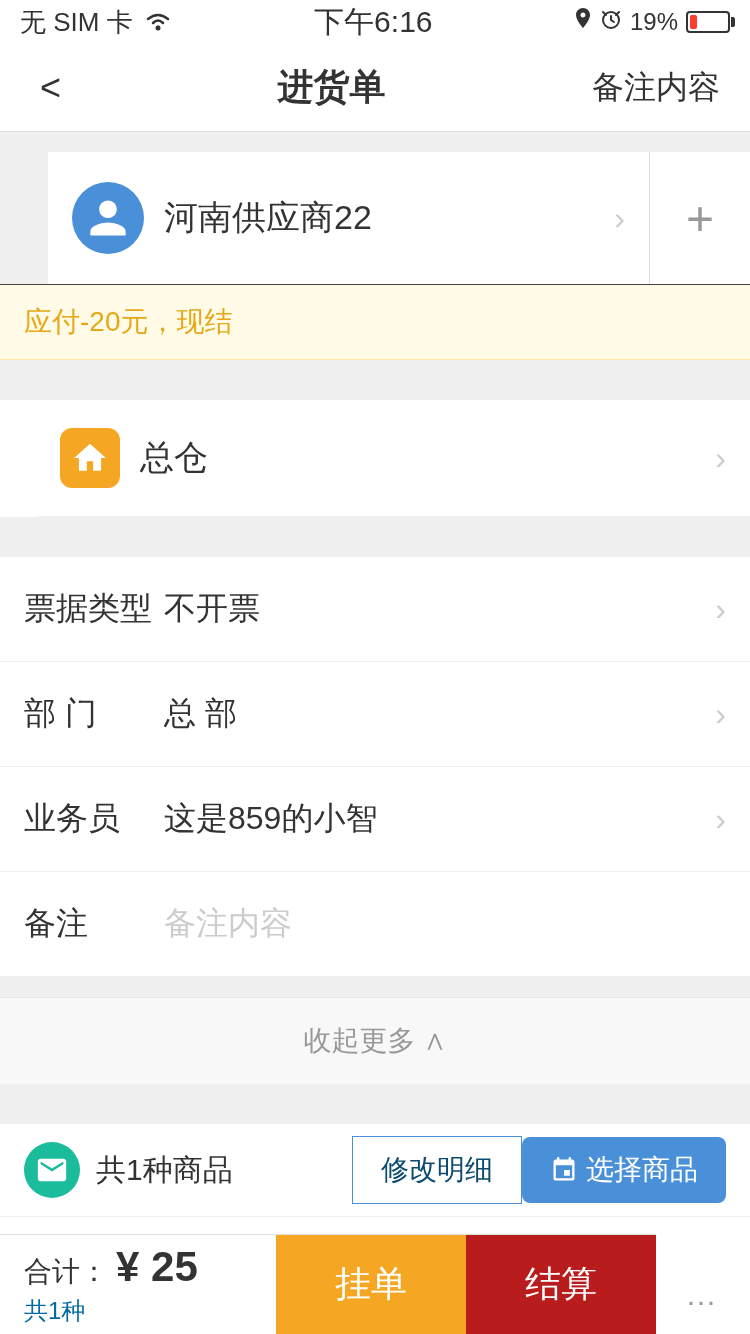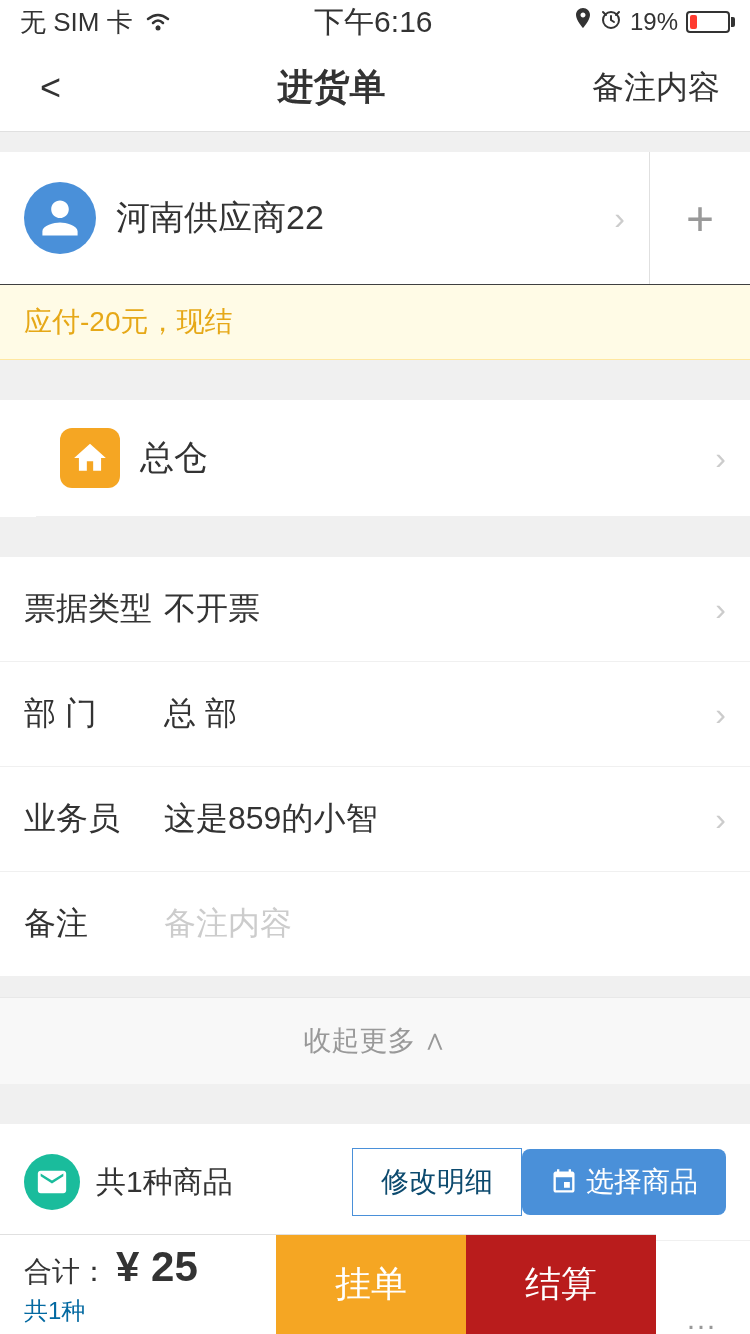--- a/index.html
+++ b/index.html
@@ -101,20 +101,21 @@
     .section-gap {
       height: 20px;
       background: #f0f0f0;
     }
 
     
     .supplier-section {
       background: #fff;
       display: flex;
       align-items: stretch;
+      margin-left: 48px;
     }
     .supplier-main {
       flex: 1;
       display: flex;
       align-items: center;
       padding: 30px 24px;
       border-right: 1px solid #e0e0e0;
       cursor: pointer;
     }
     .supplier-avatar {
@@ -237,21 +238,21 @@
       border-top: 1px solid #e8e8e8;
       cursor: pointer;
       margin-top: 20px;
     }
 
     
     .product-header {
       background: #fff;
       display: flex;
       align-items: center;
-      padding: 24px 24px;
+      padding: 12px 24px;
       border-bottom: 1px solid #f0f0f0;
       margin-top: 20px;
     }
     .product-header-icon {
       width: 56px;
       height: 56px;
       border-radius: 50%;
       background: #1abc9c;
       display: flex;
       align-items: center;

